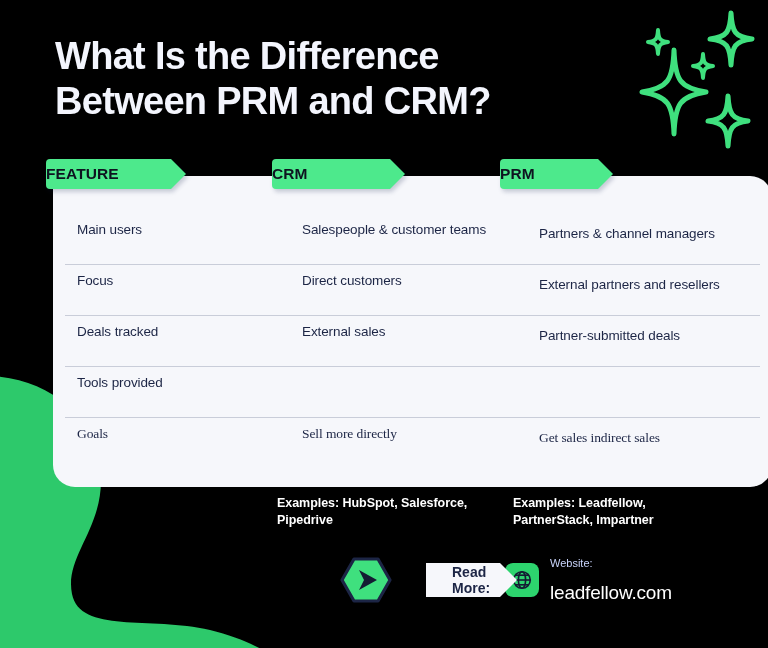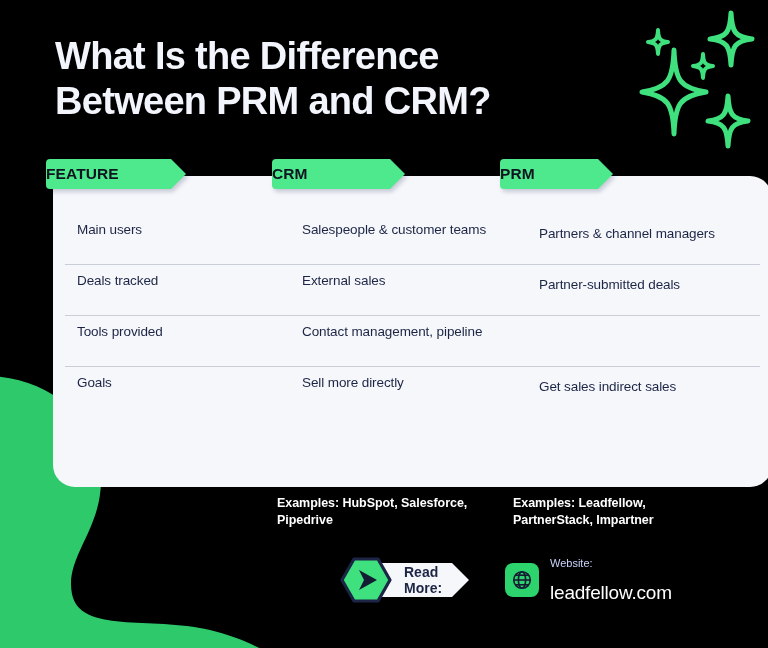--- a/index.html
+++ b/index.html
@@ -73,21 +73,21 @@
     padding: 0 12px;
     box-sizing: border-box;
   }
 
   .row {
     position: relative;
     height: 50px;
     border-bottom: 1.5px solid #C9CDD9;
     margin: 0 0 0 0;
   }
-  .row:last-child { border-bottom: none; }
+  .row:last-child { border-bottom: none; font-family: Liberation Serif, serif; }
 
   .cell {
     position: absolute;
     top: 0;
     font-size: 13.5px;
     line-height: 17px;
     color: #1C2545;
     letter-spacing: -0.1px;
   }
   .cell.c-feature { left: 12px;  width: 215px; padding-top: 7px; }
@@ -145,20 +145,21 @@
     top: 557px;
     height: 46px;
   }
   .read-more {
     position: absolute;
     left: 0;
     top: 0;
     display: flex;
     align-items: center;
     height: 46px;
+    gap: 48px;
   }
   .hex-wrap {
     position: relative;
     width: 52px;
     height: 46px;
     z-index: 3;
   }
   .banner {
     position: relative;
     margin-left: -14px;
@@ -251,30 +252,34 @@
 
   <div class="card">
     <div class="card-inner">
 
       <div class="row" style="margin-top:38px;">
         <div class="cell c-feature">Main users</div>
         <div class="cell c-crm">Salespeople &amp; customer teams</div>
         <div class="cell c-prm">Partners &amp; channel managers</div>
       </div>
 
+      <div class="row">
+        <div class="cell c-feature">Focus</div>
+        <div class="cell c-crm">Direct customers</div>
+        <div class="cell c-prm">External partners and resellers</div>
+      </div>
 
       <div class="row">
         <div class="cell c-feature">Deals tracked</div>
         <div class="cell c-crm">External sales</div>
         <div class="cell c-prm">Partner-submitted deals</div>
       </div>
 
       <div class="row">
         <div class="cell c-feature">Tools provided</div>
-        <div class="cell c-crm">Contact management, pipeline</div>
       </div>
 
       <div class="row">
         <div class="cell c-feature">Goals</div>
         <div class="cell c-crm">Sell more directly</div>
         <div class="cell c-prm">Get sales indirect sales</div>
       </div>
 
     </div>
   </div>

